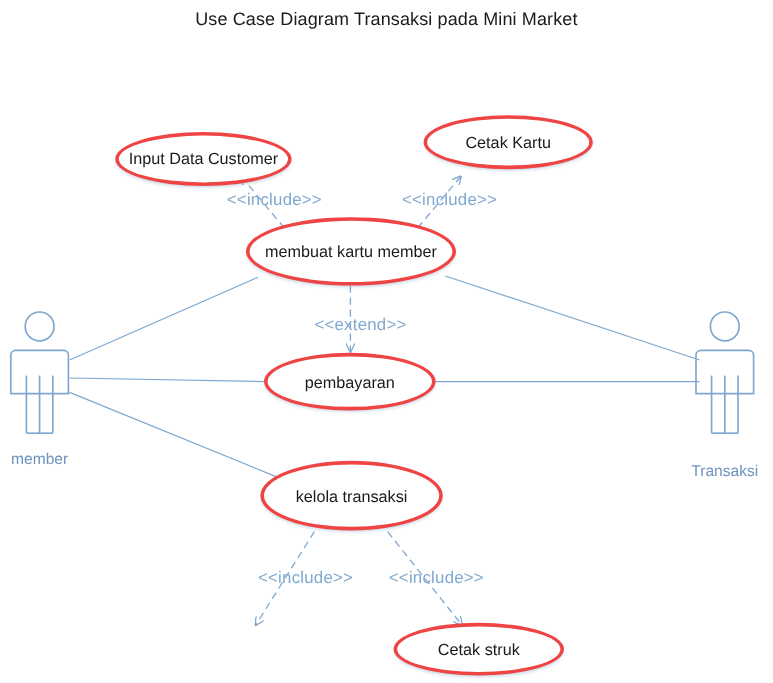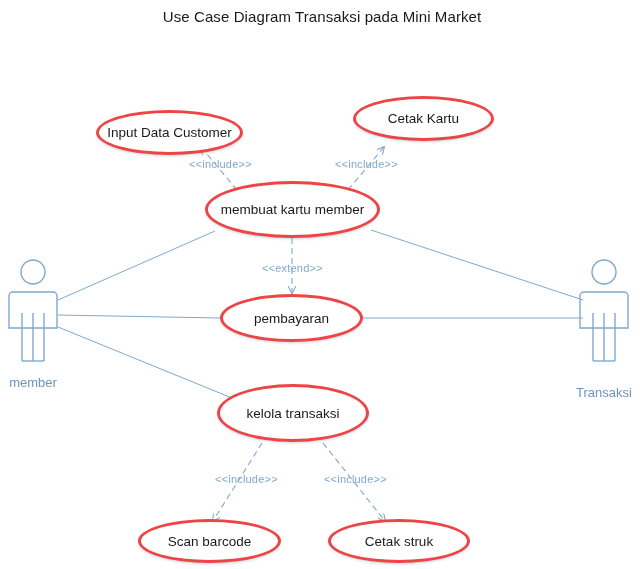--- a/index.html
+++ b/index.html
@@ -55,21 +55,21 @@
     width: 60px;
   }
   .actor-label {
     text-align: center;
     font-size: 13px;
     color: #6d93c0;
     margin-top: 5px;
   }
   .rel-label {
     position: absolute;
-    font-size: 11px;
+    font-size: 14px;
     color: #7fa8d0;
     white-space: nowrap;
     letter-spacing: 0.2px;
   }
 </style>
 </head>
 <body>
 
 <div id="diagram-root">
 
@@ -131,23 +131,20 @@
   </div>
 
   <div class="usecase" style="left:220px; top:294px; width:143px; height:48px;">
     <span>pembayaran</span>
   </div>
 
   <div class="usecase" style="left:217px; top:384px; width:152px; height:58px;">
     <span>kelola transaksi</span>
   </div>
 
-  <div class="usecase" style="left:138px; top:519px; width:143px; height:44px;">
-    <span>Scan barcode</span>
-  </div>
 
   <div class="usecase" style="left:328px; top:519px; width:142px; height:44px;">
     <span>Cetak struk</span>
   </div>
 
   <div class="actor" style="left:3px; top:370px;">
     <div class="actor-label">member</div>
   </div>
 
   <div class="actor" style="left:574px; top:380px;">

